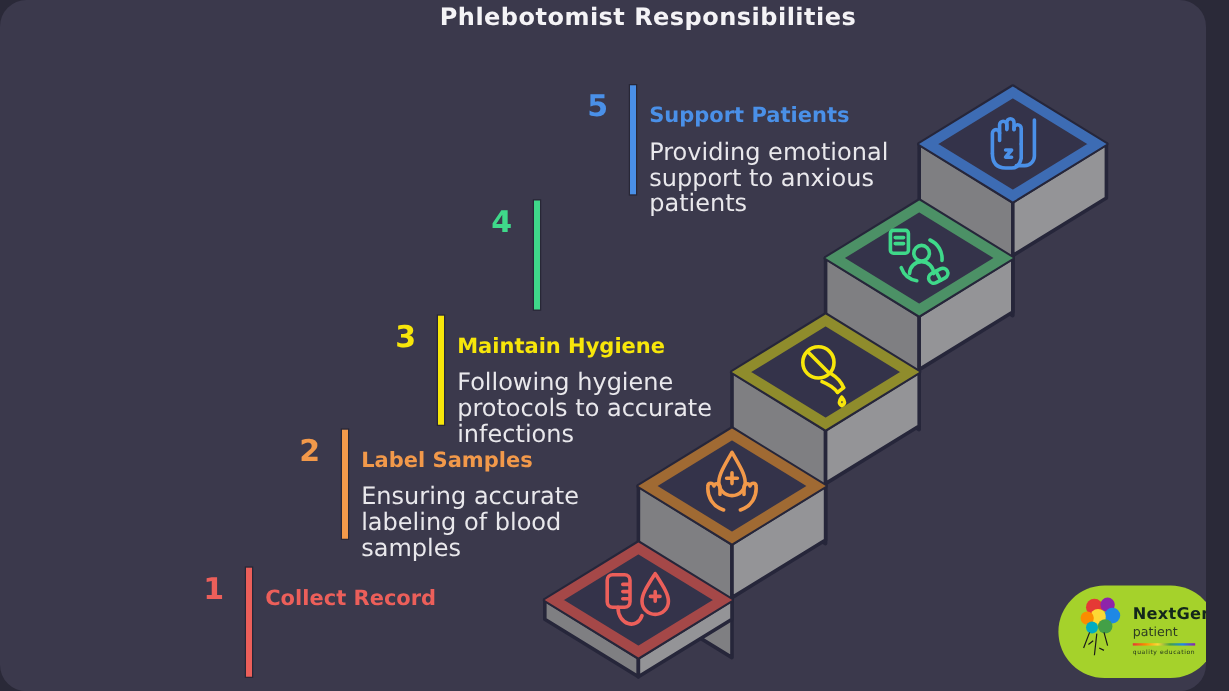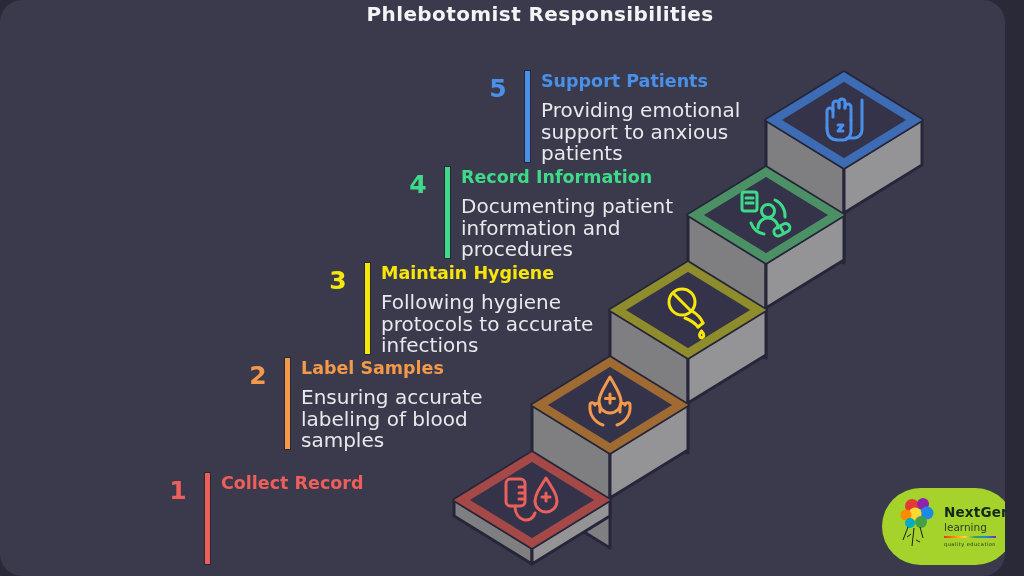--- a/index.html
+++ b/index.html
@@ -25,21 +25,21 @@
   
   .step { position:absolute; width:290px; height:122px; }
   .num {
     position:absolute; left:0; top:3px; width:36px; text-align:center;
     font-size:25px; font-weight:bold; color:var(--c);
   }
   .vline {
     position:absolute; left:45px; top:0; width:5px; height:91px;
     background:var(--c); outline:1px solid rgba(18,18,28,.45);
   }
-  .texts { position:absolute; left:61px; top:0; width:220px; }
+  .texts { position:absolute; left:61px; top:16px; width:220px; }
   .heading { font-size:17.5px; font-weight:bold; color:var(--c); margin:0 0 9px 0; }
   .desc {
     font-size:20px; line-height:21.5px; color:#e9e8ec;
     white-space:pre-line;
   }
 
   
   .logo {
     position:absolute; left:882px; top:488px; width:132px; height:77px;
     background:#a5d22b; border-radius:39px;
@@ -172,26 +172,20 @@
       <div class="heading">Maintain Hygiene</div>
       <div class="desc">Following hygiene
 protocols to accurate
 infections</div>
     </div>
   </div>
 
   <div class="step" style="left: 400px; top: 167px; --c: #3fd98a;">
     <div class="num">4</div>
     <div class="vline"></div>
-    <div class="texts">
-      <div class="heading">Record Information</div>
-      <div class="desc">Documenting patient
-information and
-procedures</div>
-    </div>
   </div>
 
   <div class="step" style="left: 480px; top: 71px; --c: #4a90e8;">
     <div class="num">5</div>
     <div class="vline"></div>
     <div class="texts">
       <div class="heading">Support Patients</div>
       <div class="desc">Providing emotional
 support to anxious
 patients</div>
@@ -205,18 +199,18 @@
       <circle cx="31" cy="19" r="6.5" fill="#1e88e5"></circle>
       <circle cx="19" cy="20" r="6.5" fill="#fdd835"></circle>
       <circle cx="10" cy="21" r="5.5" fill="#fb8c00"></circle>
       <circle cx="25" cy="28" r="6" fill="#43a047"></circle>
       <circle cx="14" cy="29" r="5" fill="#00acc1"></circle>
       <g stroke="#1b1b1b" stroke-width="1" fill="none">
         <path d="M 12,33 L 7,46 M 18,34 L 16,52 M 24,33 L 27,44 M 15,40 l -4,3 M 20,46 l 4,2"></path>
       </g>
     </svg>
     <div class="brand">NextGen</div>
-    <div class="brand-sub">learning</div>
+    <div class="brand-sub">patient</div>
     <div class="rainbow"></div>
     <div class="tagline">quality education</div>
   </div>
 
 </div>
 
 </body></html>

